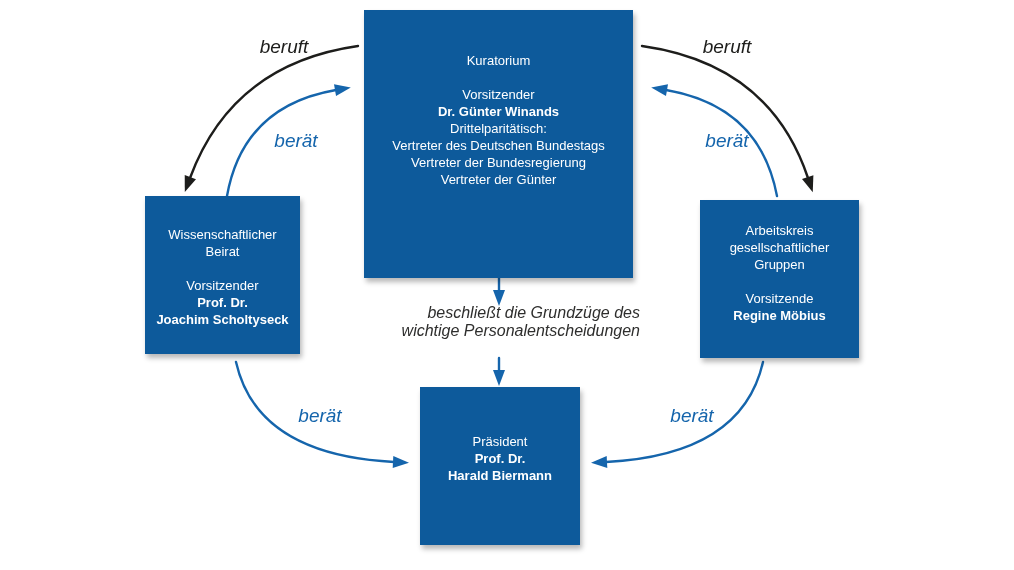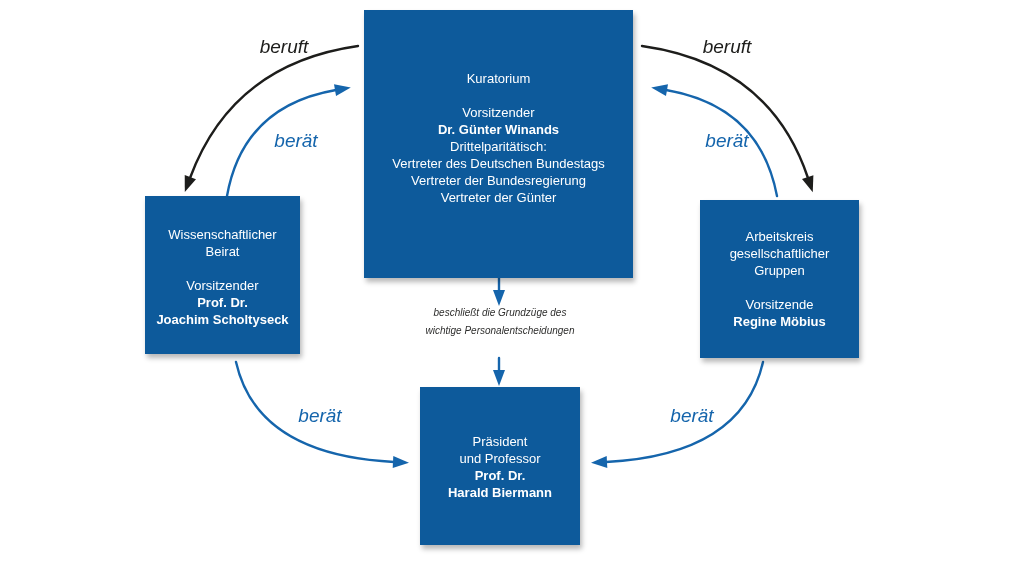--- a/index.html
+++ b/index.html
@@ -17,41 +17,41 @@
   }
   .arrows{position:absolute;left:0;top:0;width:1014px;height:570px;pointer-events:none;}
   .arrows path.edge{fill:none;stroke-linecap:round;stroke-width:2.4px;}
   .arrows path.blue{stroke:var(--arrow-blue);}
   .arrows path.black{stroke:var(--arrow-black);}
   .box{
     position:absolute;background:var(--box);color:var(--box-text);
     text-align:center;font-size:13px;line-height:17px;box-sizing:border-box;
     box-shadow:2px 4px 5px rgba(0,0,0,0.28);
   }
-  #box-kuratorium{left:364px;top:10px;width:269px;height:268px;padding-top:60px;}
+  #box-kuratorium{left:364px;top:10px;width:269px;height:268px;padding-top:42px;}
   #box-beirat{left:145px;top:196px;width:155px;height:158px;padding-top:30px;}
-  #box-arbeitskreis{left:700px;top:200px;width:159px;height:158px;padding-top:28px;}
+  #box-arbeitskreis{left:700px;top:200px;width:159px;height:158px;padding-top:22px;}
   #box-praesident{left:420px;top:387px;width:160px;height:158px;padding-top:46px;}
   .b{font-weight:bold;}
   .sp{height:17px;}
   .lbl{
     position:absolute;transform:translate(-50%,-50%);font-style:italic;
     font-size:19px;white-space:nowrap;
   }
   .lbl.black{color:var(--arrow-black);}
   .lbl.blue{color:var(--arrow-blue);}
   #lbl-beruft-left{left:284px;top:47px;}
   #lbl-beruft-right{left:727px;top:47px;}
   #lbl-beraet-tl{left:296px;top:141px;}
   #lbl-beraet-tr{left:727px;top:141px;}
   #lbl-beraet-bl{left:320px;top:416px;}
   #lbl-beraet-br{left:692px;top:416px;}
   .note{
     position:absolute;left:500px;top:304px;transform:translateX(-50%);
-    width:280px;text-align:center;font-style:italic;font-size:10px;
+    width:280px;text-align:right;font-style:italic;font-size:16px;
     line-height:17.5px;color:var(--note-text);
   }
 </style>
 </head>
 <body>
 
 <div class="stage">
 
   <svg class="arrows" viewBox="0 0 1014 570" xmlns="http://www.w3.org/2000/svg">
     <defs>
@@ -96,21 +96,20 @@
     <div>Arbeitskreis</div>
     <div>gesellschaftlicher</div>
     <div>Gruppen</div>
     <div class="sp"></div>
     <div>Vorsitzende</div>
     <div class="b">Regine Möbius</div>
   </div>
 
   <div class="box" id="box-praesident">
     <div>Präsident</div>
-    <div>und Professor</div>
     <div class="b">Prof. Dr.</div>
     <div class="b">Harald Biermann</div>
   </div>
 
   <div class="lbl black" id="lbl-beruft-left">beruft</div>
   <div class="lbl black" id="lbl-beruft-right">beruft</div>
   <div class="lbl blue" id="lbl-beraet-tl">berät</div>
   <div class="lbl blue" id="lbl-beraet-tr">berät</div>
   <div class="lbl blue" id="lbl-beraet-bl">berät</div>
   <div class="lbl blue" id="lbl-beraet-br">berät</div>

